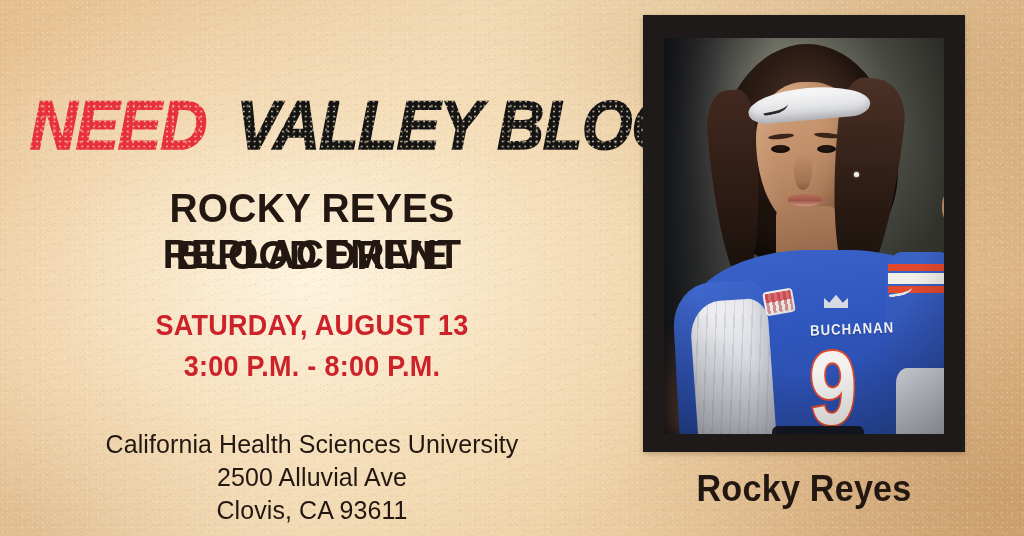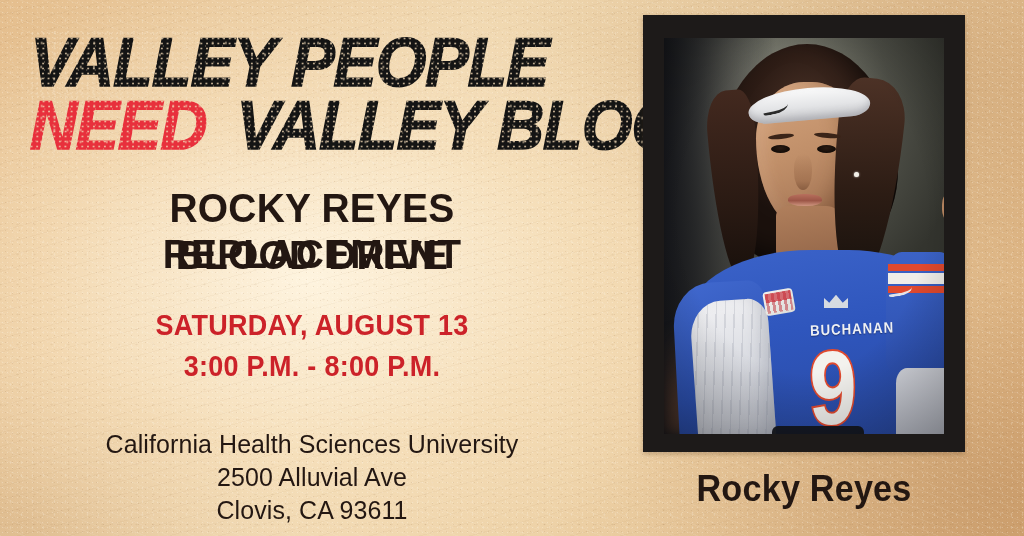--- a/index.html
+++ b/index.html
@@ -426,23 +426,20 @@
 </head>
 <body>
 
 <div id="flyer">
 
   <div class="paper-grain"></div>
   <div class="paper-fibre"></div>
 
   <div class="left-col">
 
-    <div class="headline headline-line1">
-      <span class="hl-word hl-black">VALLEY PEOPLE</span>
-    </div>
 
     <div class="headline headline-line2">
       <span class="hl-word hl-red">NEED</span>
       <span class="hl-word hl-black">VALLEY BLOOD</span>
     </div>
 
     <div class="subhead subhead-l1">ROCKY REYES REPLACEMENT</div>
     <div class="subhead subhead-l2">BLOOD DRIVE</div>
 
     <div class="datetime dt-l1">SATURDAY, AUGUST 13</div>

